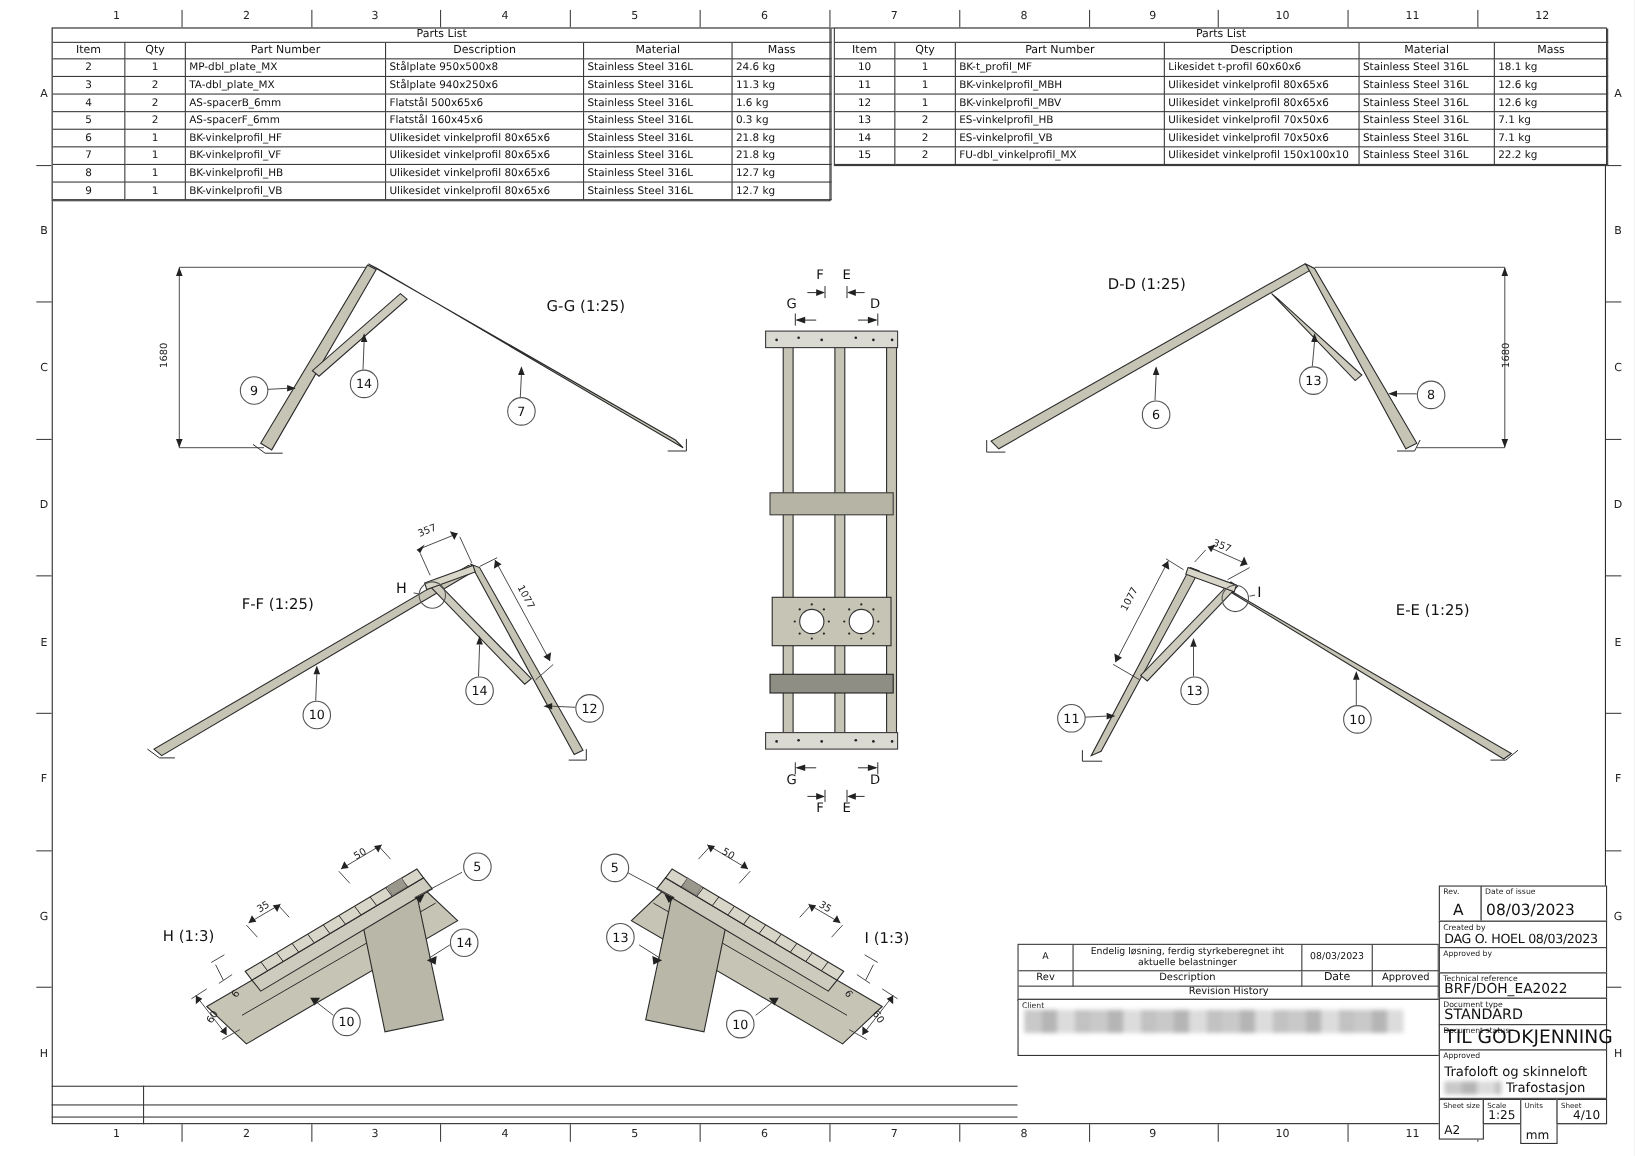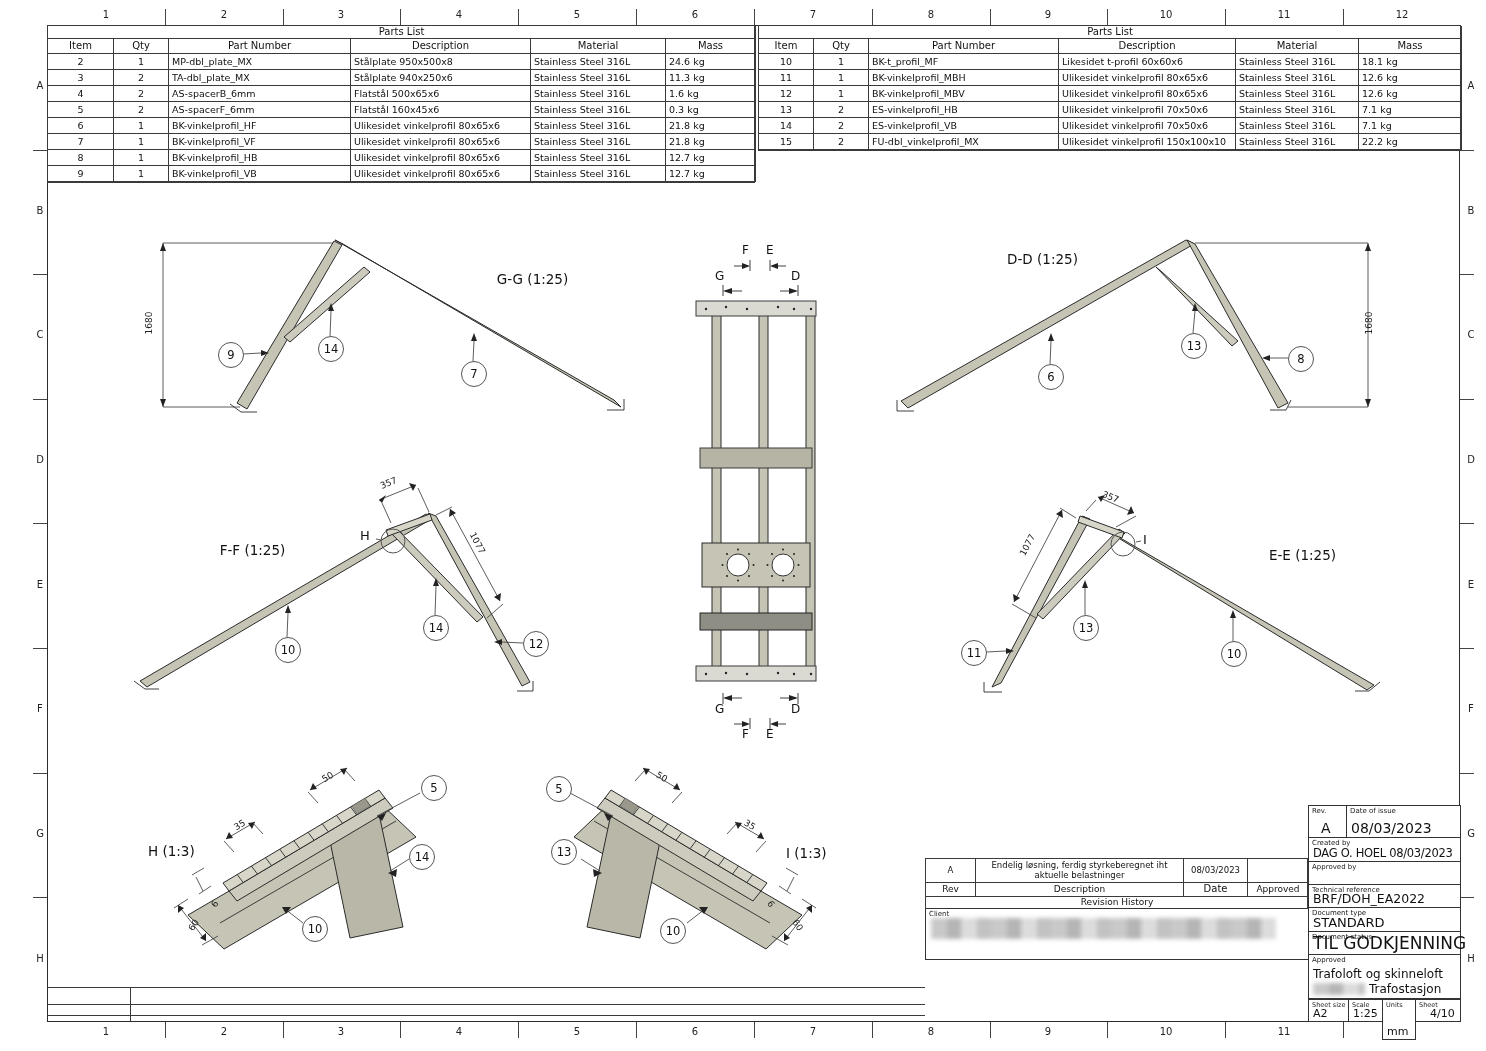--- a/index.html
+++ b/index.html
@@ -602,21 +602,21 @@
   <div class="tb" style="left:1308px;top:931px;width:153px;height:24px;">
     <div class="lab">Document status</div>
     <div class="val" style="font-size:17px;">TIL GODKJENNING</div>
   </div>
   <div class="tb" style="left:1308px;top:954px;width:153px;height:45px;">
     <div class="lab">Approved</div>
     <div class="val" style="font-size:12px;bottom:17px;">Trafoloft og skinneloft</div>
     <div class="blur" style="left:4px;bottom:3px;width:52px;height:12px;"></div>
     <div class="val" style="font-size:12px;left:60px;bottom:2px;">Trafostasjon</div>
   </div>
-  <div class="tb" style="left:1308px;top:999px;width:41px;height:23px;">
+  <div class="tb" style="left:1308px;top:999px;width:41px;height:37px;">
     <div class="lab" style="font-size:6.5px;">Sheet size</div>
     <div class="val" style="font-size:11px;">A2</div>
   </div>
   <div class="tb" style="left:1348px;top:999px;width:35px;height:23px;">
     <div class="lab" style="font-size:6.5px;">Scale</div>
     <div class="val" style="font-size:11px;">1:25</div>
   </div>
   <div class="tb" style="left:1382px;top:999px;width:34px;height:41px;">
     <div class="lab" style="font-size:6.5px;">Units</div>
     <div class="val" style="font-size:11px;">mm</div>

